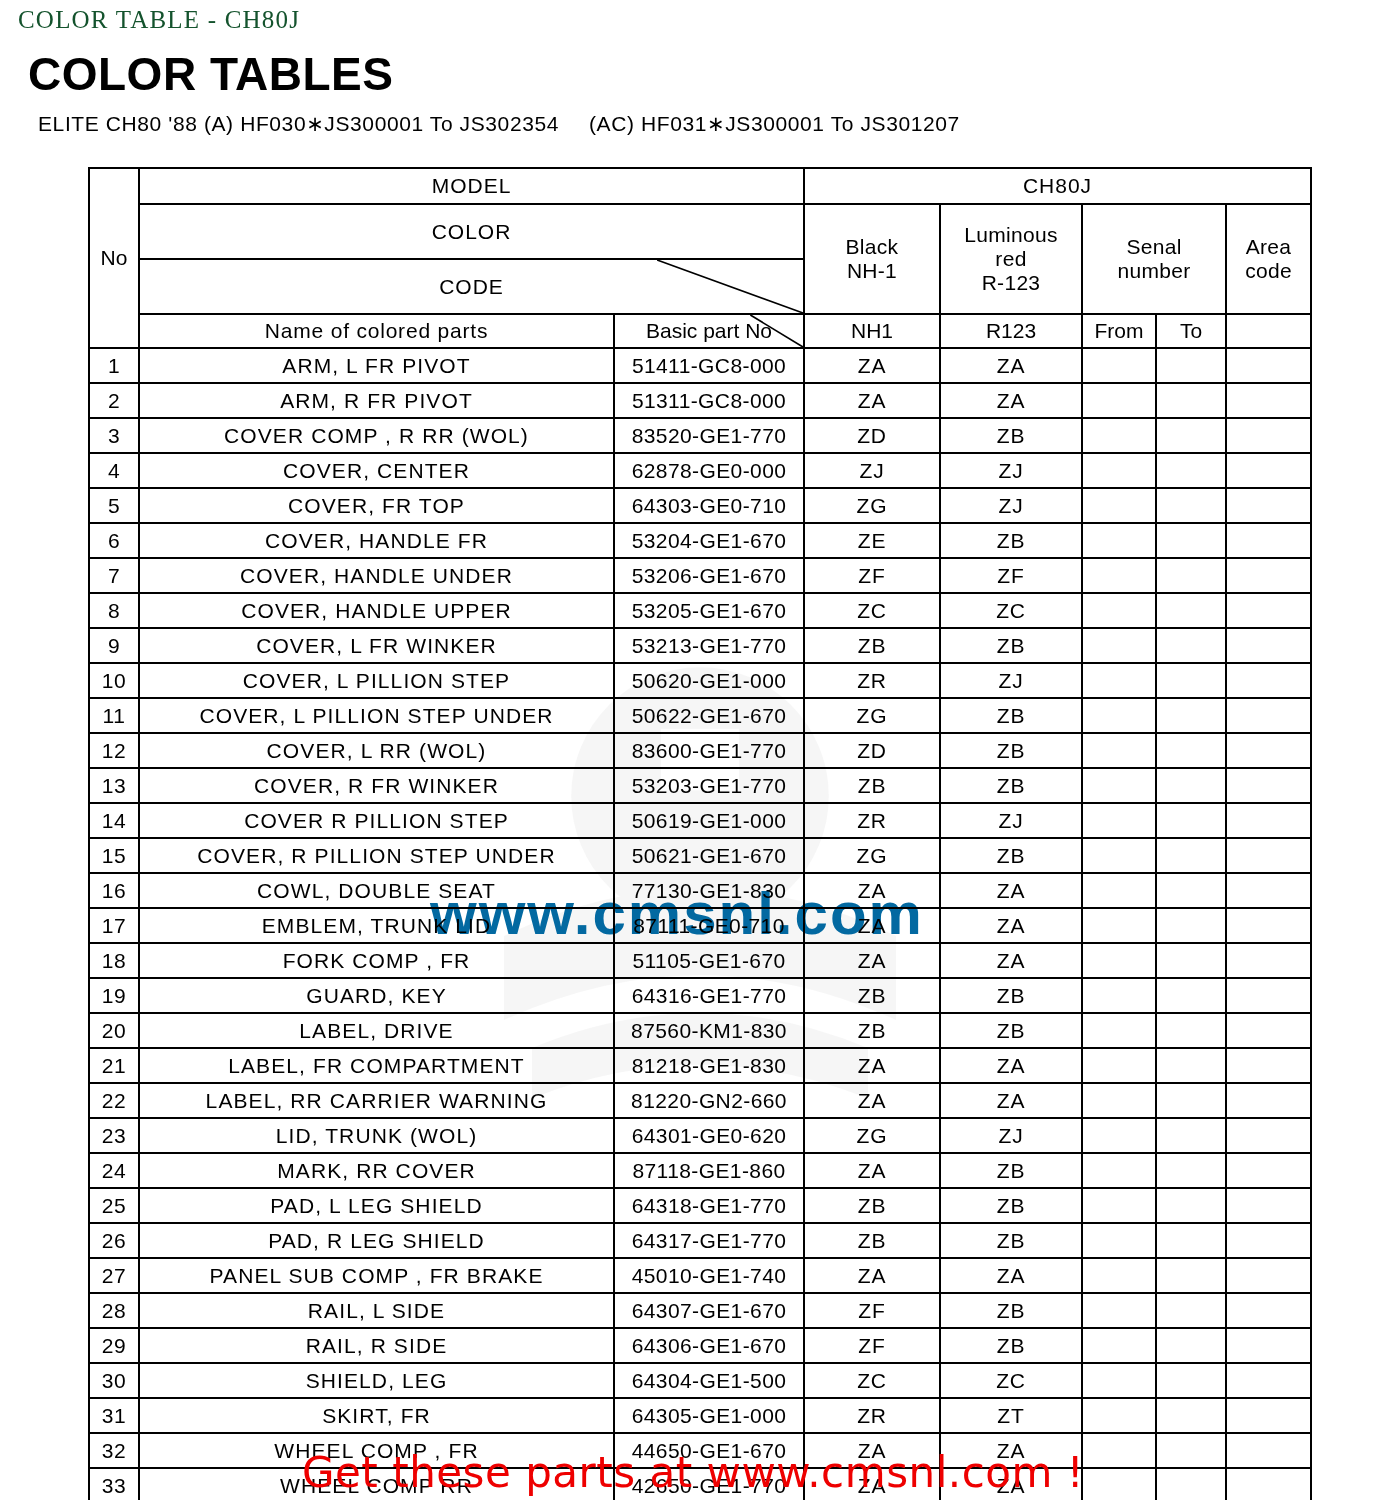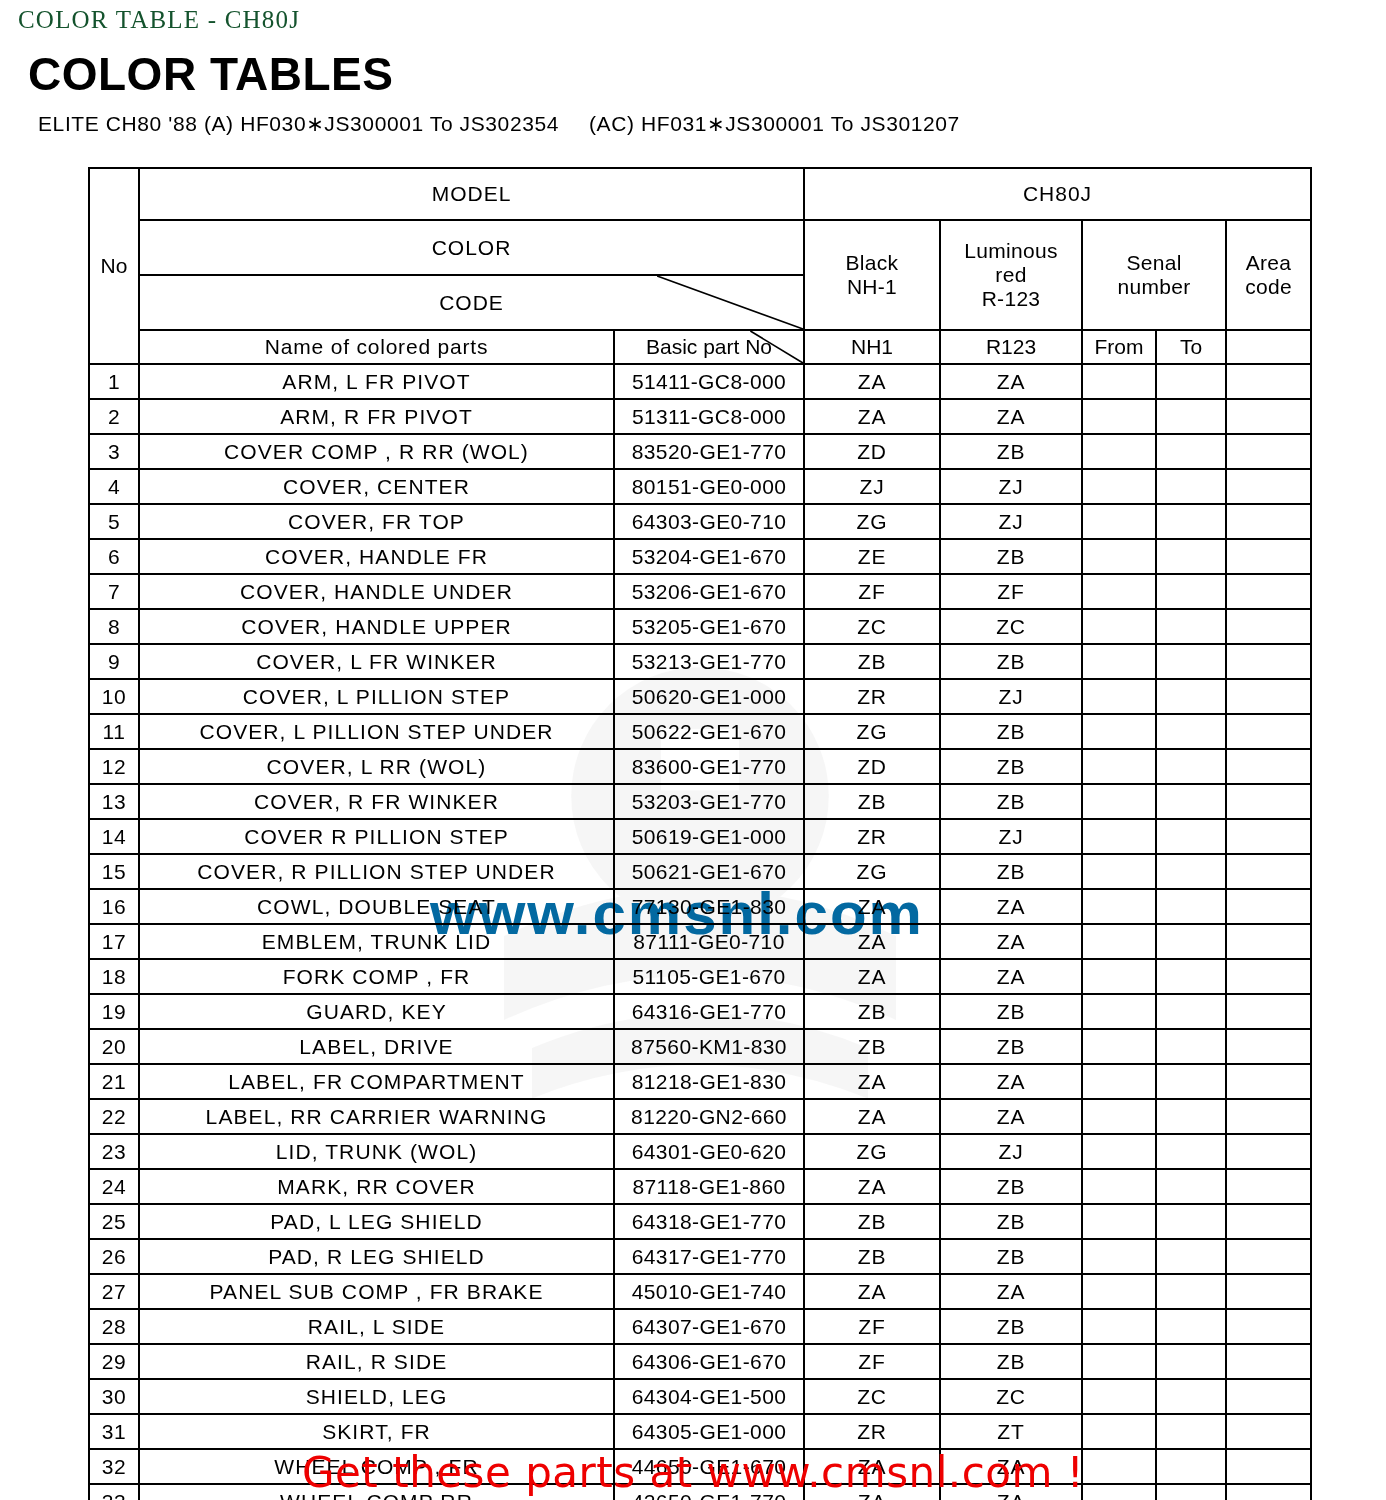--- a/index.html
+++ b/index.html
@@ -106,21 +106,21 @@
   col.c-no      { width: 50px;  }
   col.c-name    { width: 475px; }
   col.c-part    { width: 190px; }
   col.c-nh1     { width: 136px; }
   col.c-r123    { width: 142px; }
   col.c-from    { width: 74px;  }
   col.c-to      { width: 70px;  }
   col.c-area    { width: 85px;  }
 
   .h-model, .h-color, .h-code {
-    height: 52px;
+    height: 36px;
     font-size: 22px;
     letter-spacing: 1px;
   }
   .h-chassis {
     font-size: 22px;
     letter-spacing: 1px;
   }
   .h-colname {
     height: 110px;
     font-size: 20px;
@@ -300,21 +300,21 @@
           <td class="cell-part">83520-GE1-770</td>
           <td class="cell-code">ZD</td>
           <td class="cell-code">ZB</td>
           <td class="cell-blank cell-no"></td>
           <td class="cell-blank cell-no"></td>
           <td class="cell-blank cell-no"></td>
         </tr>
         <tr>
           <td class="cell-no">4</td>
           <td class="cell-name">COVER, CENTER</td>
-          <td class="cell-part">80151-GE0-000</td>
+          <td class="cell-part">62878-GE0-000</td>
           <td class="cell-code">ZJ</td>
           <td class="cell-code">ZJ</td>
           <td class="cell-blank cell-no"></td>
           <td class="cell-blank cell-no"></td>
           <td class="cell-blank cell-no"></td>
         </tr>
         <tr>
           <td class="cell-no">5</td>
           <td class="cell-name">COVER, FR  TOP</td>
           <td class="cell-part">64303-GE0-710</td>

